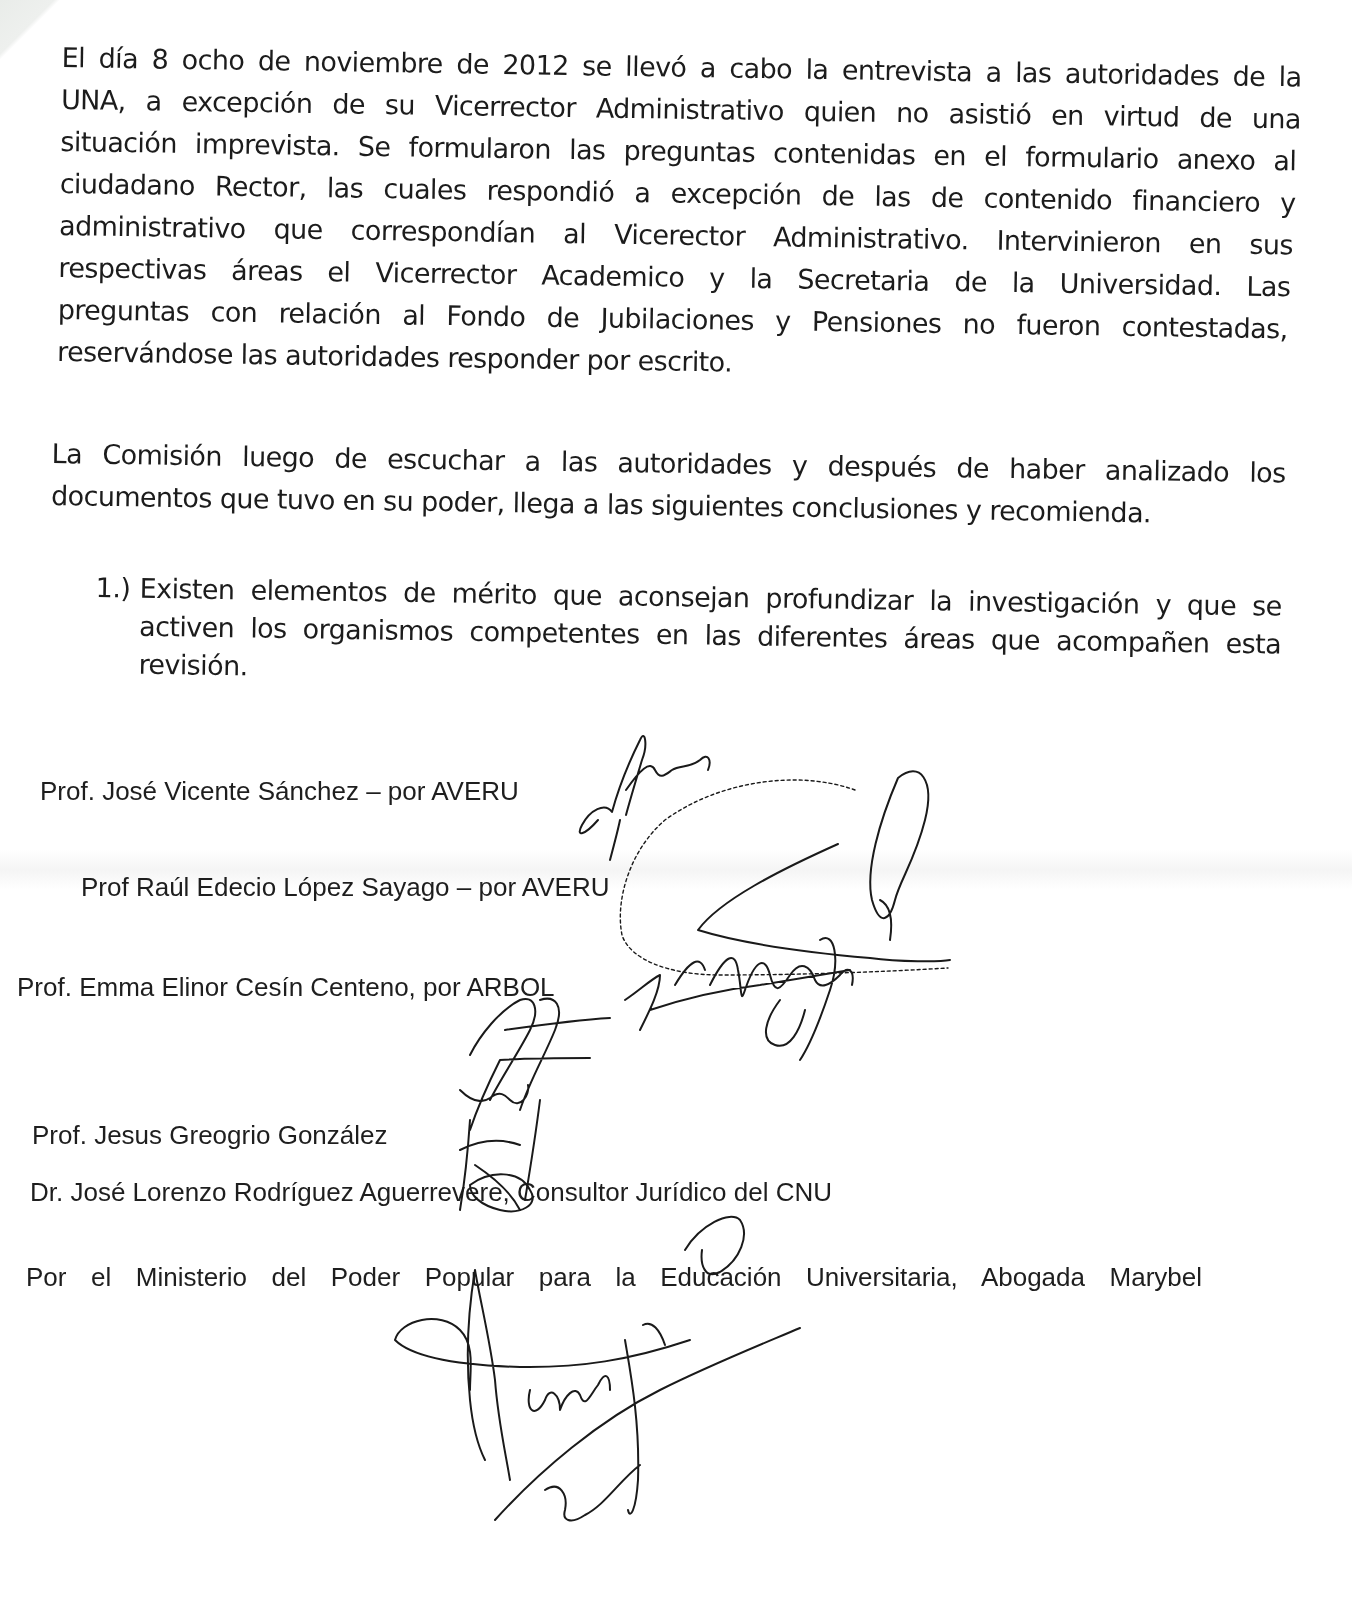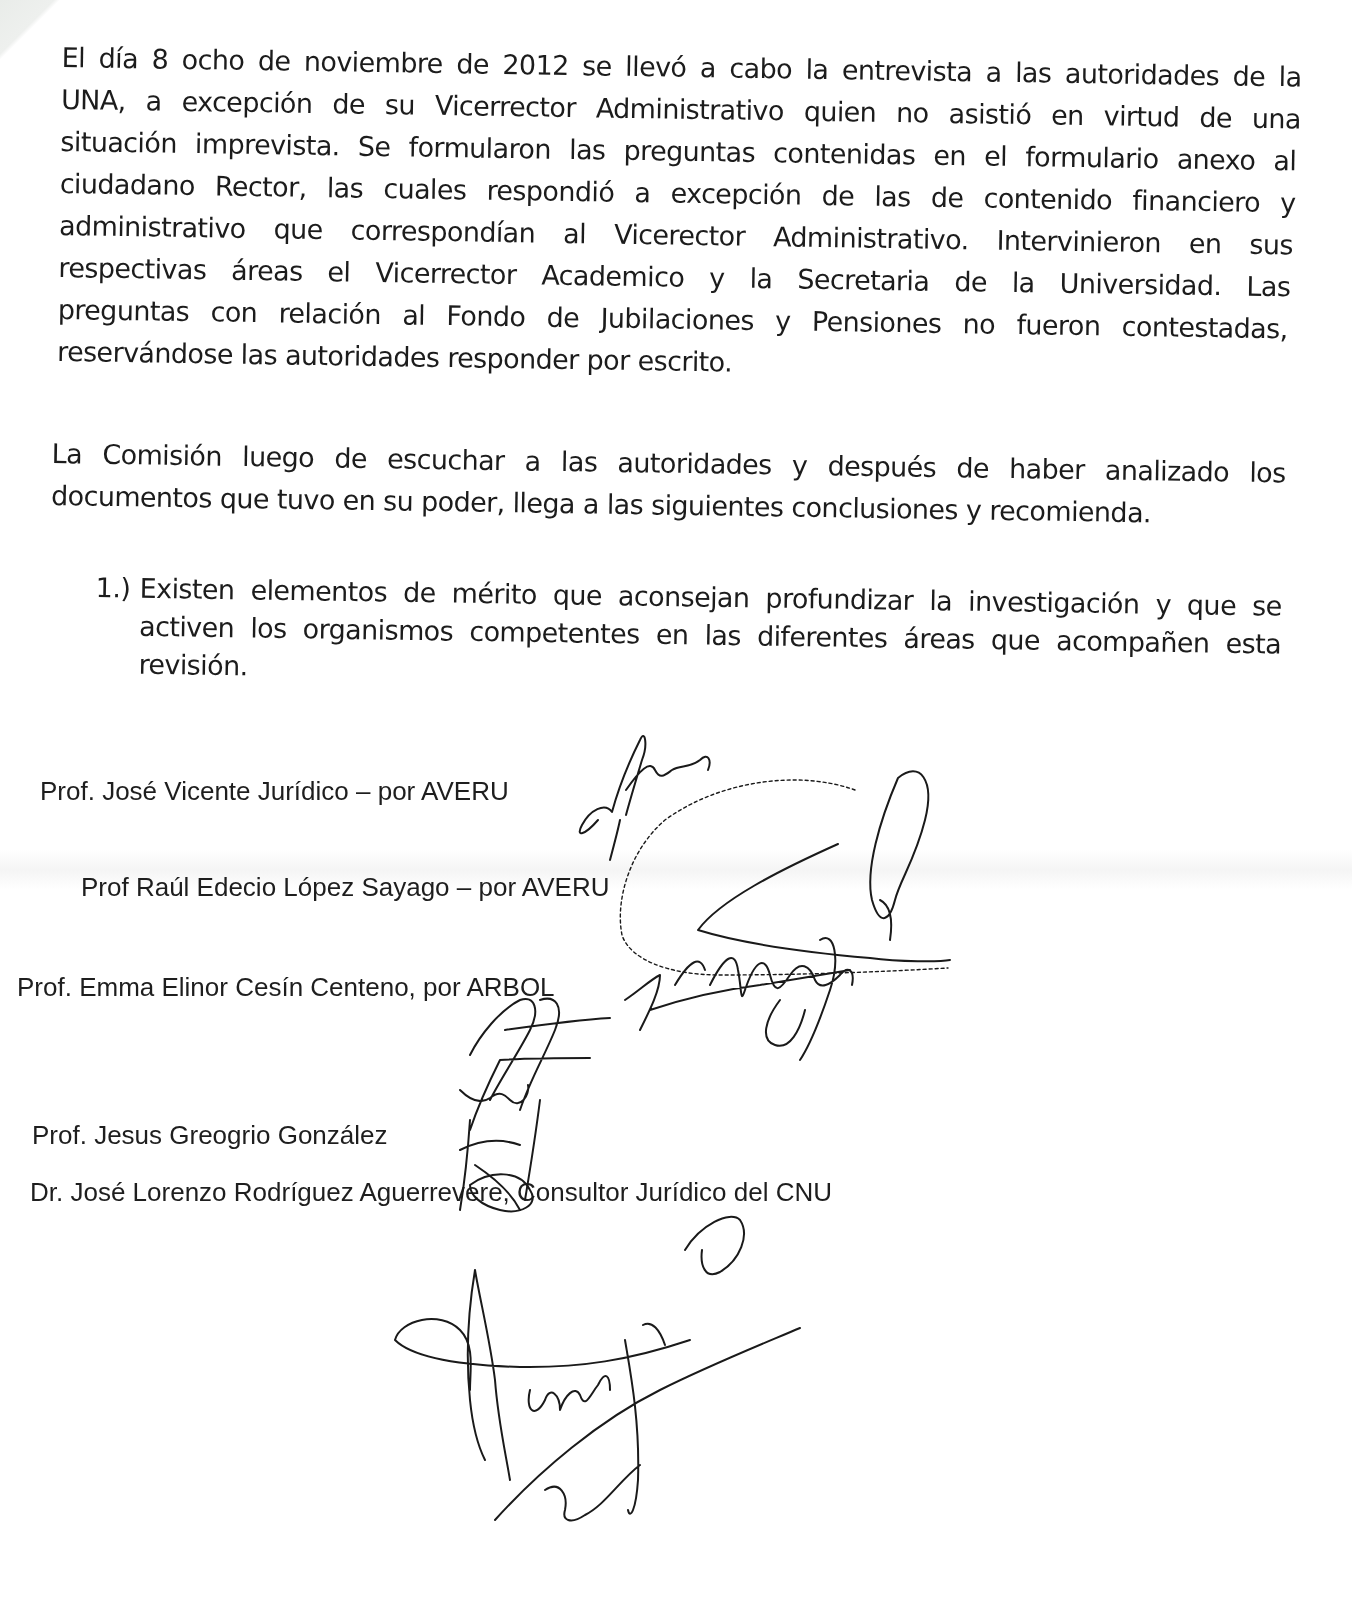--- a/index.html
+++ b/index.html
@@ -52,27 +52,28 @@
   <span class="line" style="top:42px;">documentos que tuvo en su poder, llega a las siguientes conclusiones y recomienda.</span>
 </div>
 
 <div class="body-text" style="left:96px; top:572px; width:1190px; transform: rotate(0.9deg);">
   <span class="line" style="left:0; top:0;">1.)</span>
   <span class="line justify" style="left:44px; top:0px; width:1142px;">Existen elementos de mérito que aconsejan profundizar la investigación y que se</span>
   <span class="line justify" style="left:44px; top:38px; width:1142px;">activen los organismos competentes en las diferentes áreas que acompañen esta</span>
   <span class="line" style="left:44px; top:76px;">revisión.</span>
 </div>
 
-<div class="sig-text" style="left:40px; top:776px;">Prof. José Vicente Jurídico – por AVERU</div>
+<div class="sig-text" style="left:40px; top:776px;">Prof. José Vicente Sánchez – por AVERU</div>
 <div class="sig-text" style="left:37px; top:872px;margin-left:44px;">Prof Raúl Edecio López Sayago – por AVERU</div>
 <div class="sig-text" style="left:17px; top:972px;">Prof. Emma Elinor Cesín Centeno, por ARBOL</div>
 <div class="sig-text" style="left:32px; top:1072px;margin-top:48px;">Prof. Jesus Greogrio González</div>
 <div class="sig-text" style="left:30px; top:1177px;">Dr. José Lorenzo Rodríguez Aguerrevere, Consultor Jurídico del CNU</div>
 
 <div class="sig-text" style="left:26px; top:1264px; width:1176px; line-height:26px; white-space:normal;">
+  <span class="justify">Por el Ministerio del Poder Popular para la Educación Universitaria, Abogada Marybel</span>
 </div>
 
 <svg class="signatures" width="1352" height="1600" viewBox="0 0 1352 1600">
 
   <path d="M598,820 C585,835 575,838 582,825 C590,810 605,802 612,812 C618,790 630,760 640,740 C645,728 648,745 642,760 C636,780 630,800 626,815 M626,790 C640,770 650,760 655,770 C660,780 665,775 672,770 C680,765 690,768 700,760 C708,752 712,760 708,770 M620,820 C618,830 614,845 610,860"></path>
 
   <path class="dotted" d="M855,790 C800,770 720,780 665,820 C630,850 615,900 622,935 C630,960 670,975 720,975 C800,975 880,972 948,968"></path>
   <path d="M838,844 C780,870 720,900 698,930 C730,940 780,950 870,958 C900,962 940,962 950,960"></path>
   <path d="M898,778 C920,760 935,780 925,820 C915,860 900,880 895,900 C890,920 880,928 872,900 C865,870 880,820 898,778 M880,900 C890,905 893,920 890,940"></path>
   <path d="M625,1000 C640,990 650,980 660,975 C660,990 650,1010 640,1030 M650,1010 C680,1000 720,990 760,985 C790,980 820,975 850,970 M675,985 C690,960 700,955 705,970 M710,985 C725,955 735,950 738,970 C742,990 740,1005 745,990 C755,960 765,955 770,975 C775,995 780,990 790,975 C800,960 810,965 815,980 C820,990 830,985 840,975 C848,965 855,970 852,985 M780,1000 C765,1020 760,1040 775,1045 C790,1050 800,1030 805,1010 M820,940 C835,930 840,960 830,990 C820,1020 810,1045 800,1060"></path>

